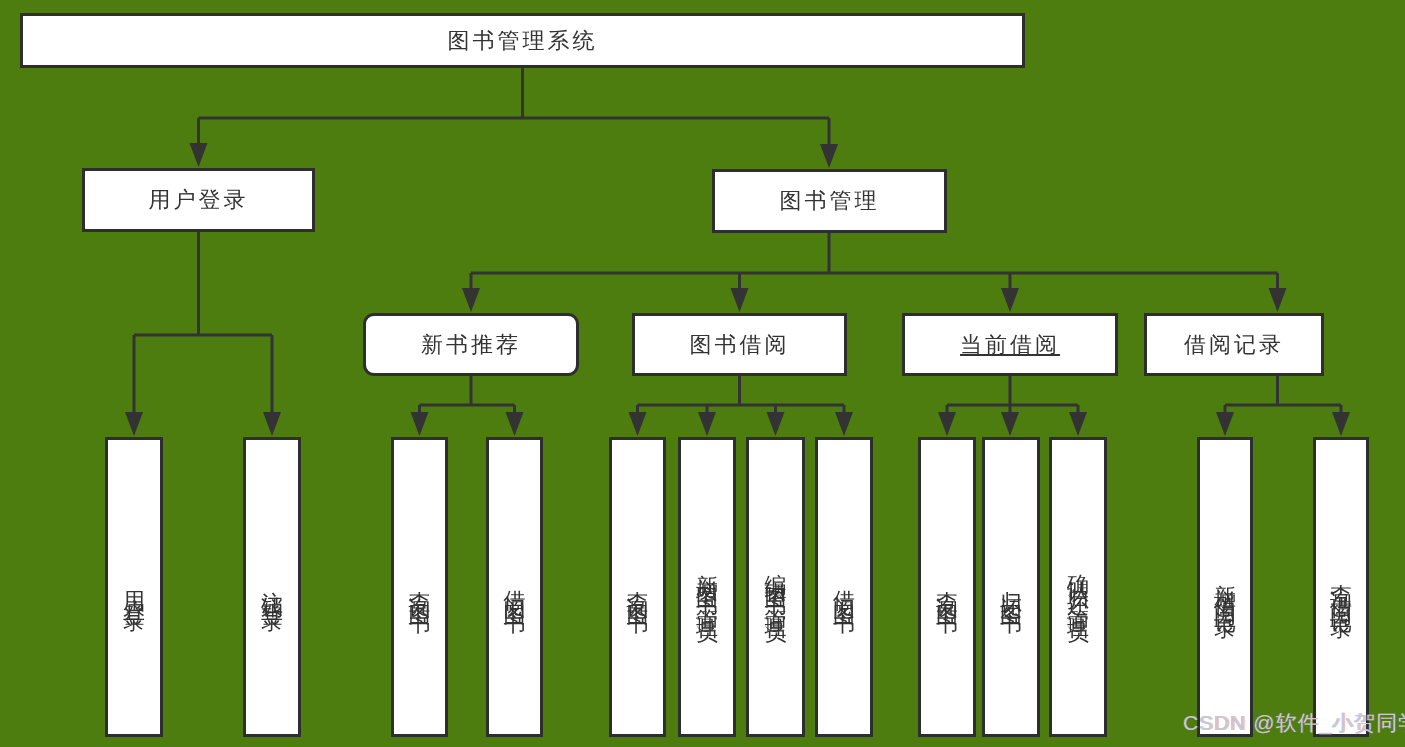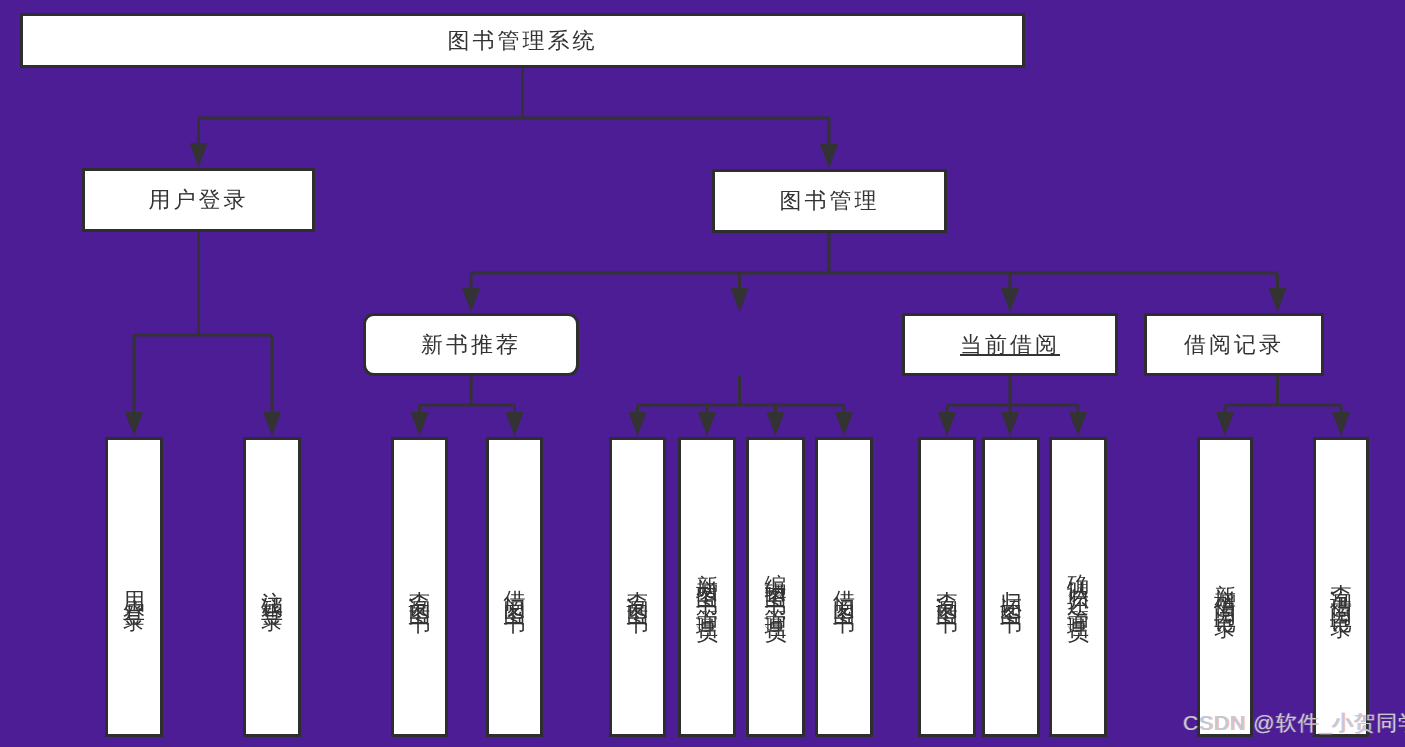--- a/index.html
+++ b/index.html
@@ -2,21 +2,21 @@
 <html><head>
 <meta charset="utf-8">
 <style>
   * { margin: 0; padding: 0; box-sizing: border-box; }
   html, body { background: #ffffff; }
   body { font-family: "Liberation Sans", sans-serif; }
   .canvas {
     position: relative;
     width: 1405px;
     height: 747px;
-    background: #4c1d95;
+    background: #4d7c0f;
     overflow: hidden;
   }
   svg.connectors {
     position: absolute;
     left: 0; top: 0;
     width: 1405px; height: 747px;
     z-index: 1;
   }
   svg.connectors path { stroke: #333333; stroke-width: 3; fill: none; }
   svg.connectors polygon { fill: #333333; stroke: none; }
@@ -106,20 +106,21 @@
     <polygon points="1216,412 1234,412 1225,436"></polygon>
     <polygon points="1332,412 1350,412 1341,436"></polygon>
   </svg>
 
   <div class="node" style="left:20px; top:13px; width:1005px; height:55px;">图书管理系统</div>
 
   <div class="node" style="left:82px; top:168px; width:233px; height:64px;">用户登录</div>
   <div class="node" style="left:712px; top:169px; width:235px; height:64px;">图书管理</div>
 
   <div class="node" style="left:363px; top:313px; width:216px; height:63px;border-radius:11px;">新书推荐</div>
+  <div class="node" style="left:632px; top:313px; width:215px; height:63px;">图书借阅</div>
   <div class="node" style="left:902px; top:313px; width:216px; height:63px;text-decoration:underline;">当前借阅</div>
   <div class="node" style="left:1144px; top:313px; width:180px; height:63px;">借阅记录</div>
 
   <div class="leaf" style="left:105px; width:58px;">
     <span class="vtext">用户登录</span>
   </div>
   <div class="leaf" style="left:243px; width:58px;">
     <span class="vtext">注销登录</span>
   </div>
 

